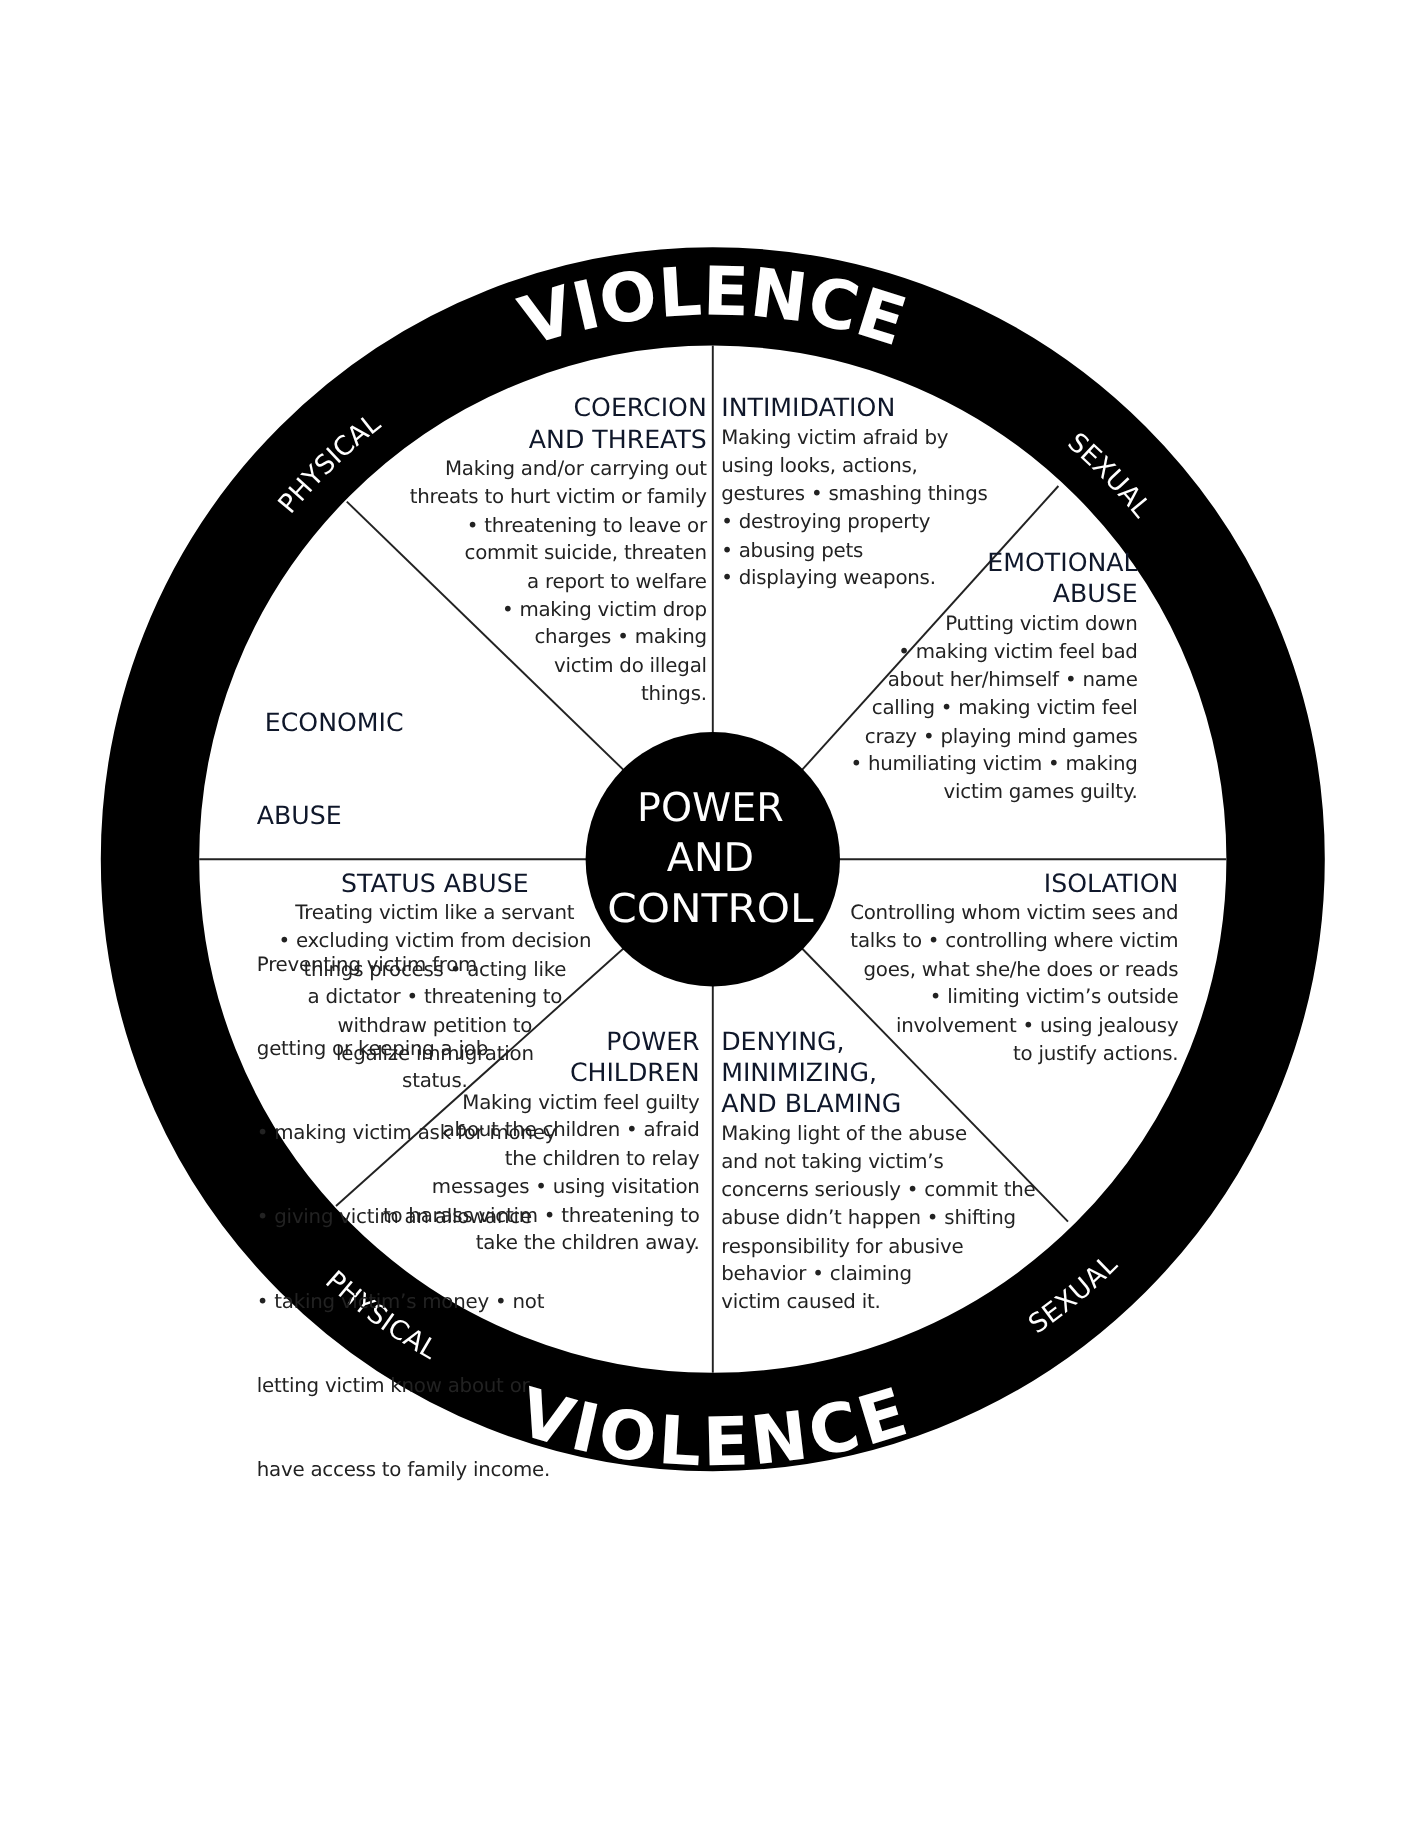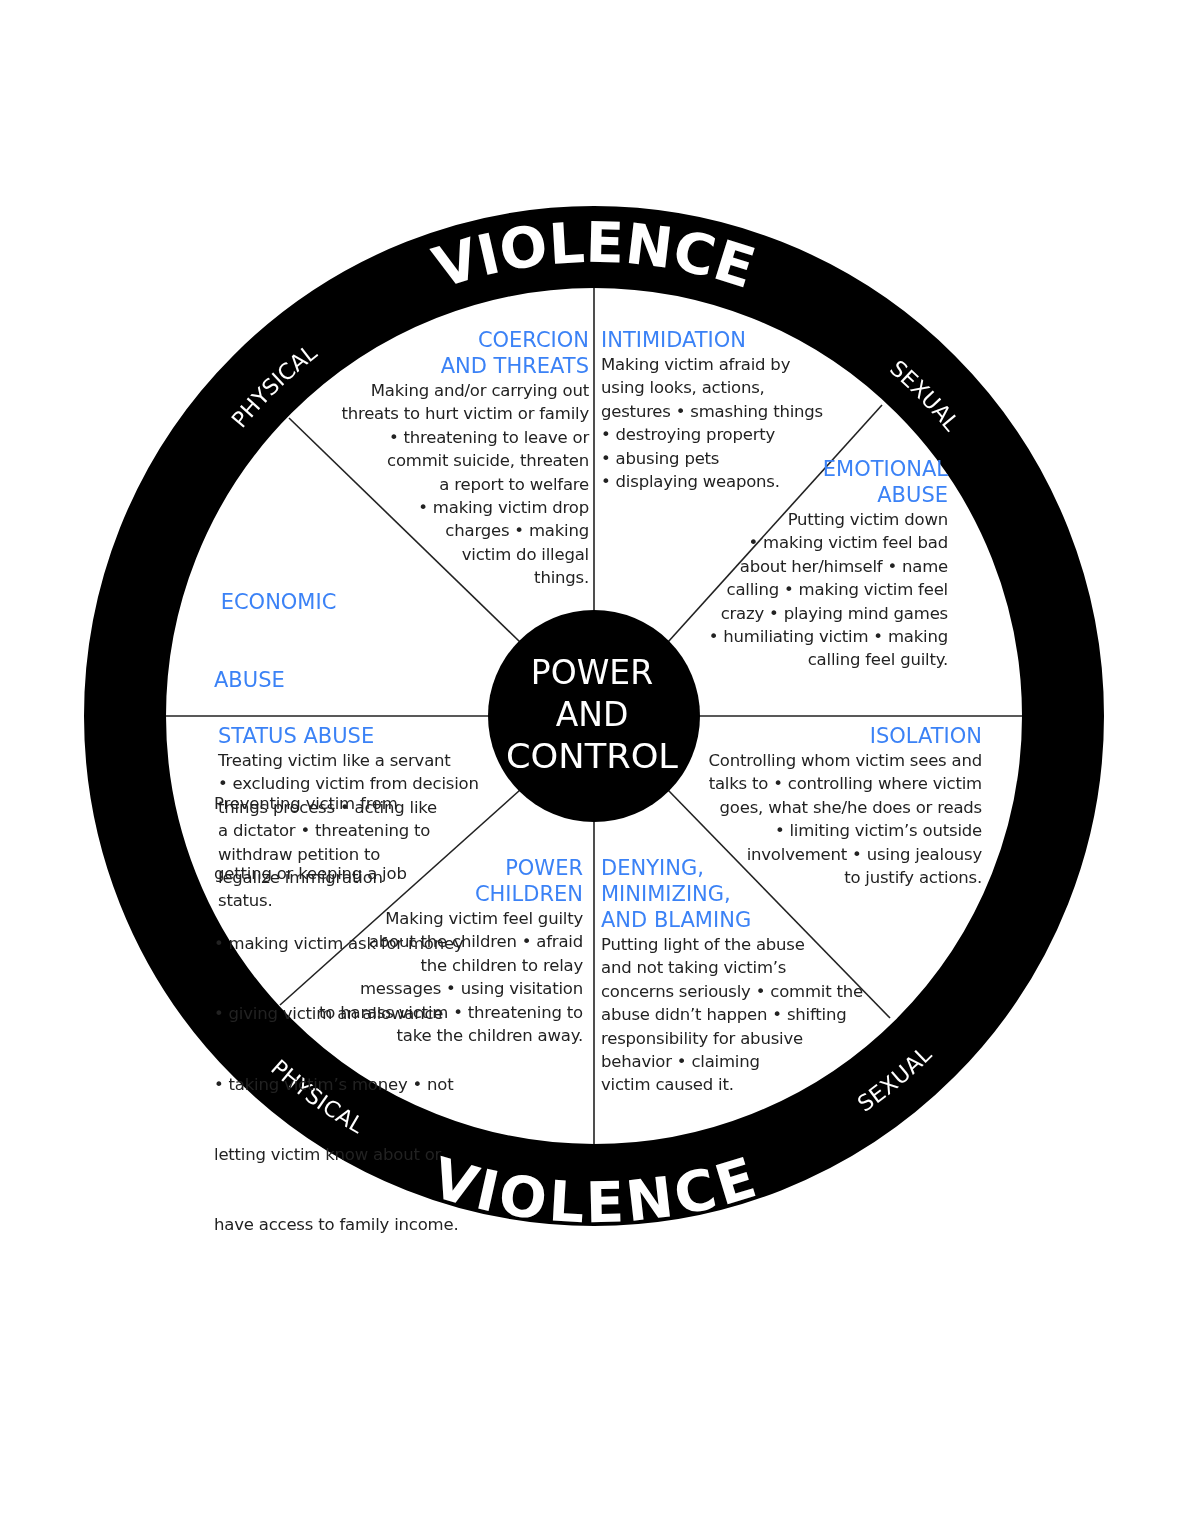--- a/index.html
+++ b/index.html
@@ -1,19 +1,19 @@
 <!DOCTYPE html>
 <html><head>
 <meta charset="utf-8">
 <style>
   html, body { margin:0; padding:0; background:#ffffff; }
   body { width:1187px; height:1536px; position:relative; overflow:hidden; font-family:"DejaVu Sans", sans-serif; color:#1a1a1a; }
   #wheel { position:absolute; left:0; top:0; }
   .seg { position:absolute; font-size:16.5px; line-height:23.4px; color:#222; letter-spacing:-0.2px; white-space:nowrap; }
-  .seg .title { font-size:21px; line-height:26px; color:#3b82f6; letter-spacing:0px; }
+  .seg .title { font-size:21px; line-height:26px; color:#0f172a; letter-spacing:0px; }
   .seg .line { display:block; }
   .r { text-align:right; }
   .l { text-align:left; }
 </style>
 </head>
 <body>
 
 <svg id="wheel" width="1187" height="1536" viewBox="0 0 1187 1536">
   <defs>
     <path id="arc-top" d="M 140 716 A 454 454 0 0 1 1048 716"></path>
@@ -94,42 +94,42 @@
   <div class="title">
     <span class="line">EMOTIONAL</span>
     <span class="line">ABUSE</span>
   </div>
   <span class="line">Putting victim down</span>
   <span class="line">• making victim feel bad</span>
   <span class="line">about her/himself • name</span>
   <span class="line">calling   • making victim feel</span>
   <span class="line">crazy • playing mind games</span>
   <span class="line">• humiliating victim • making</span>
-  <span class="line">calling feel guilty.</span>
+  <span class="line">victim games guilty.</span>
 </div>
 
 <div class="seg r" style="right:205px; top:723px;">
   <div class="title">
     <span class="line">ISOLATION</span>
   </div>
   <span class="line">Controlling whom victim sees and</span>
   <span class="line">talks to • controlling where victim</span>
   <span class="line">goes, what she/he does or reads</span>
   <span class="line">• limiting victim’s outside</span>
   <span class="line">involvement • using jealousy</span>
   <span class="line">to justify actions.</span>
 </div>
 
 <div class="seg l" style="left:601px; top:855px;">
   <div class="title">
     <span class="line">DENYING,</span>
     <span class="line">MINIMIZING,</span>
     <span class="line">AND BLAMING</span>
   </div>
-  <span class="line">Putting light of the abuse</span>
+  <span class="line">Making light of the abuse</span>
   <span class="line">and not taking victim’s</span>
   <span class="line">concerns seriously • commit the</span>
   <span class="line">abuse didn’t happen • shifting</span>
   <span class="line">responsibility for abusive</span>
   <span class="line">behavior • claiming</span>
   <span class="line">victim caused it.</span>
 </div>
 
 <div class="seg r" style="right:604px; top:855px;">
   <div class="title">
@@ -137,21 +137,21 @@
     <span class="line">CHILDREN</span>
   </div>
   <span class="line">Making victim feel guilty</span>
   <span class="line">about the children • afraid</span>
   <span class="line">the children to relay</span>
   <span class="line">messages • using visitation</span>
   <span class="line">to harass victim • threatening to</span>
   <span class="line">take the children away.</span>
 </div>
 
-<div class="seg l" style="left:218px; top:723px;">
+<div class="seg l" style="left:232px; top:723px;text-align:center;">
   <div class="title">
     <span class="line">STATUS ABUSE</span>
   </div>
   <span class="line">Treating victim like a servant</span>
   <span class="line">• excluding victim from decision</span>
   <span class="line">things process • acting like</span>
   <span class="line">a dictator • threatening to</span>
   <span class="line">withdraw petition to</span>
   <span class="line">legalize immigration</span>
   <span class="line">status.</span>

